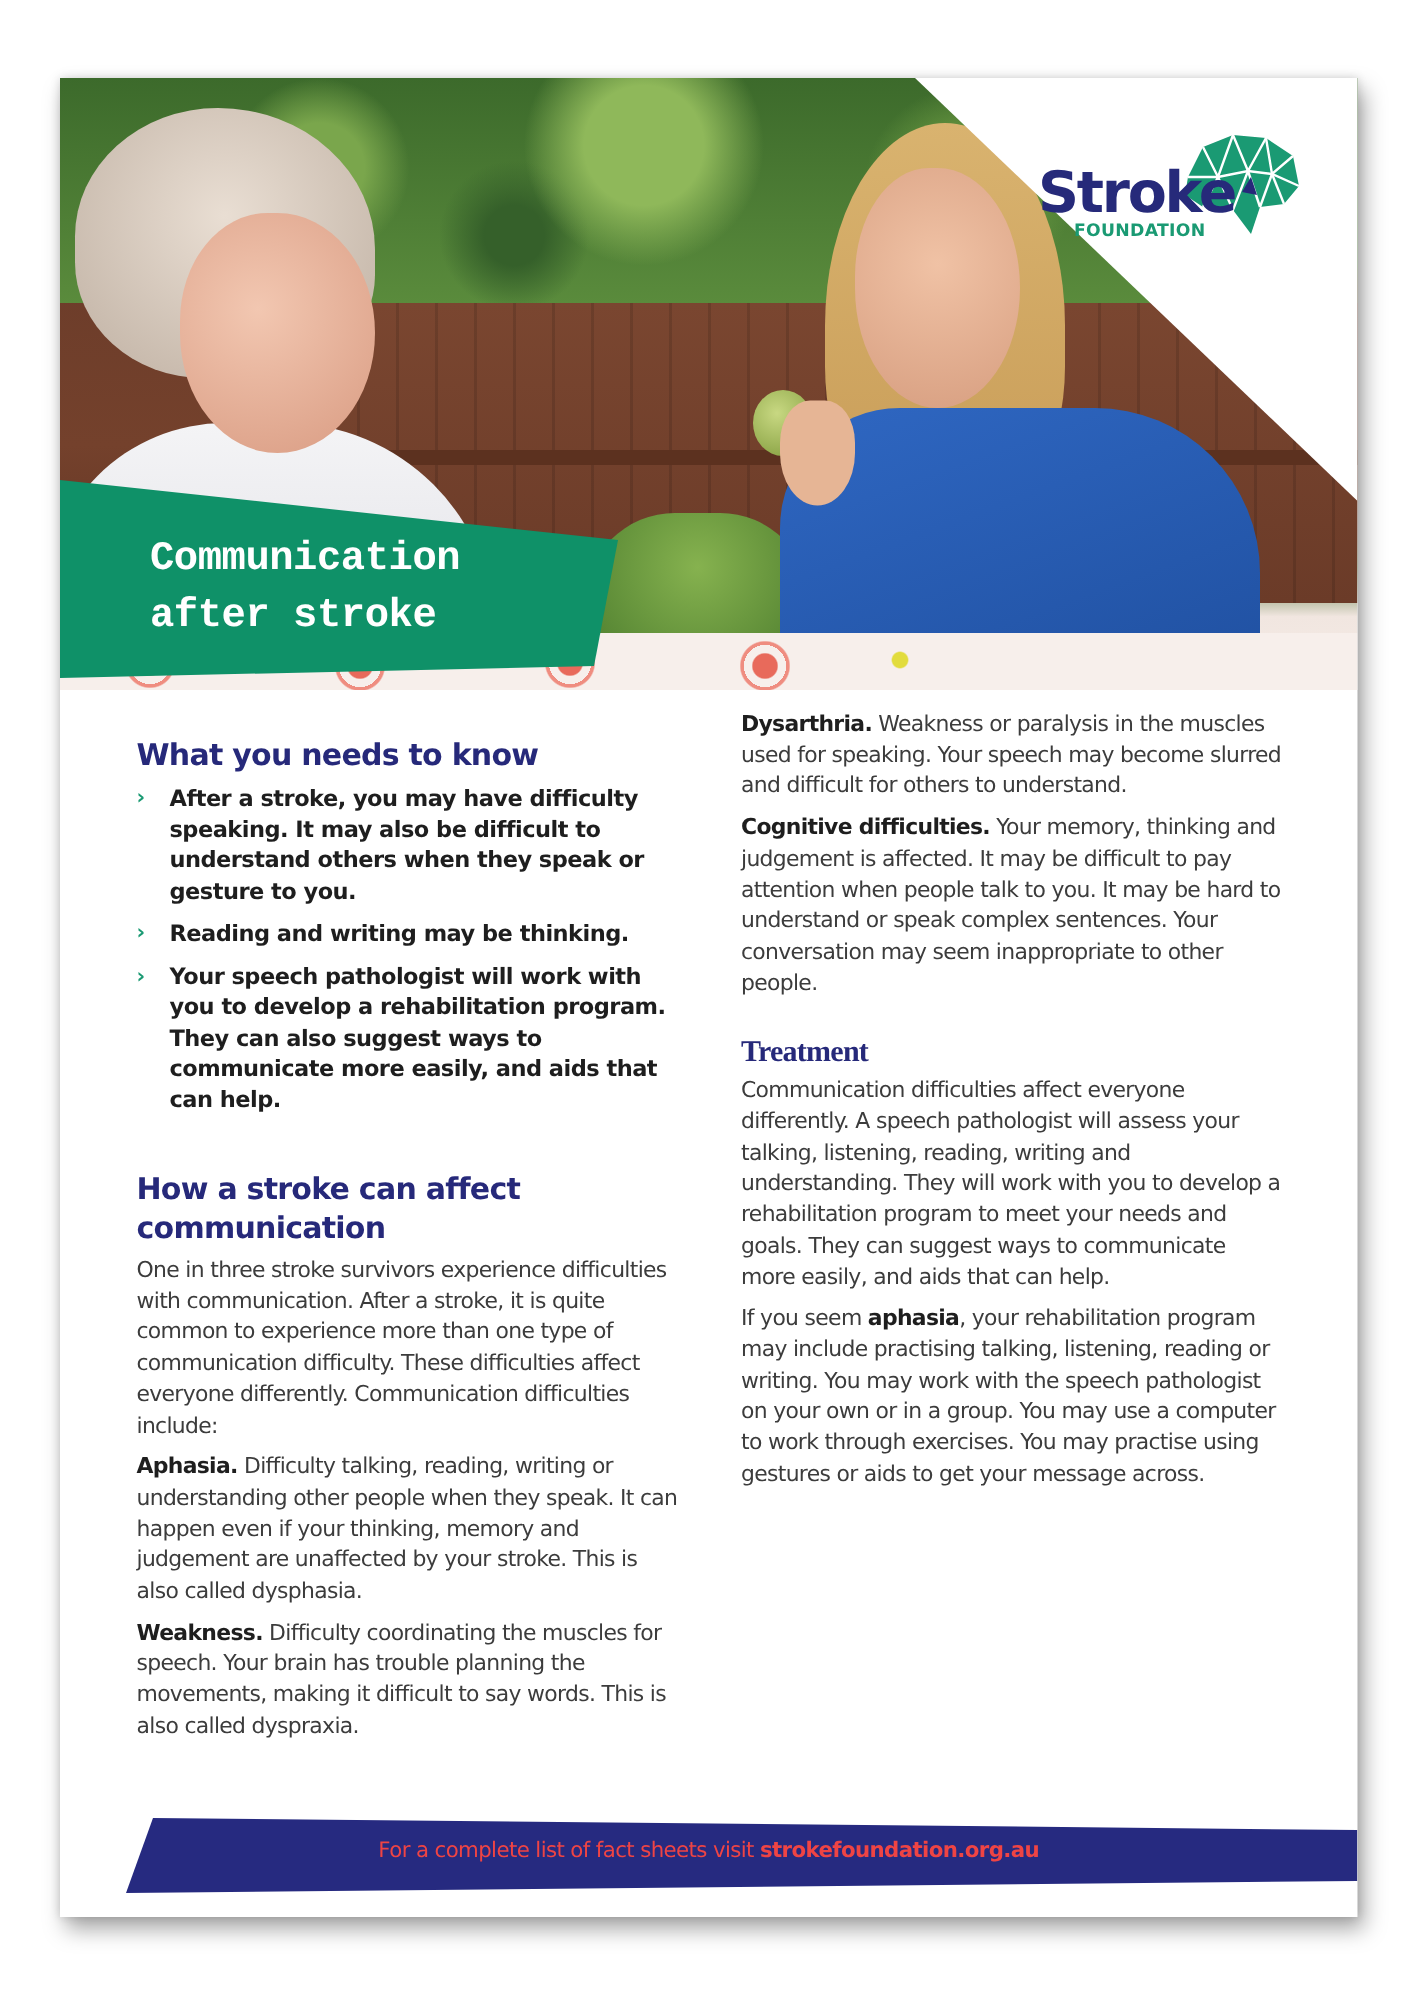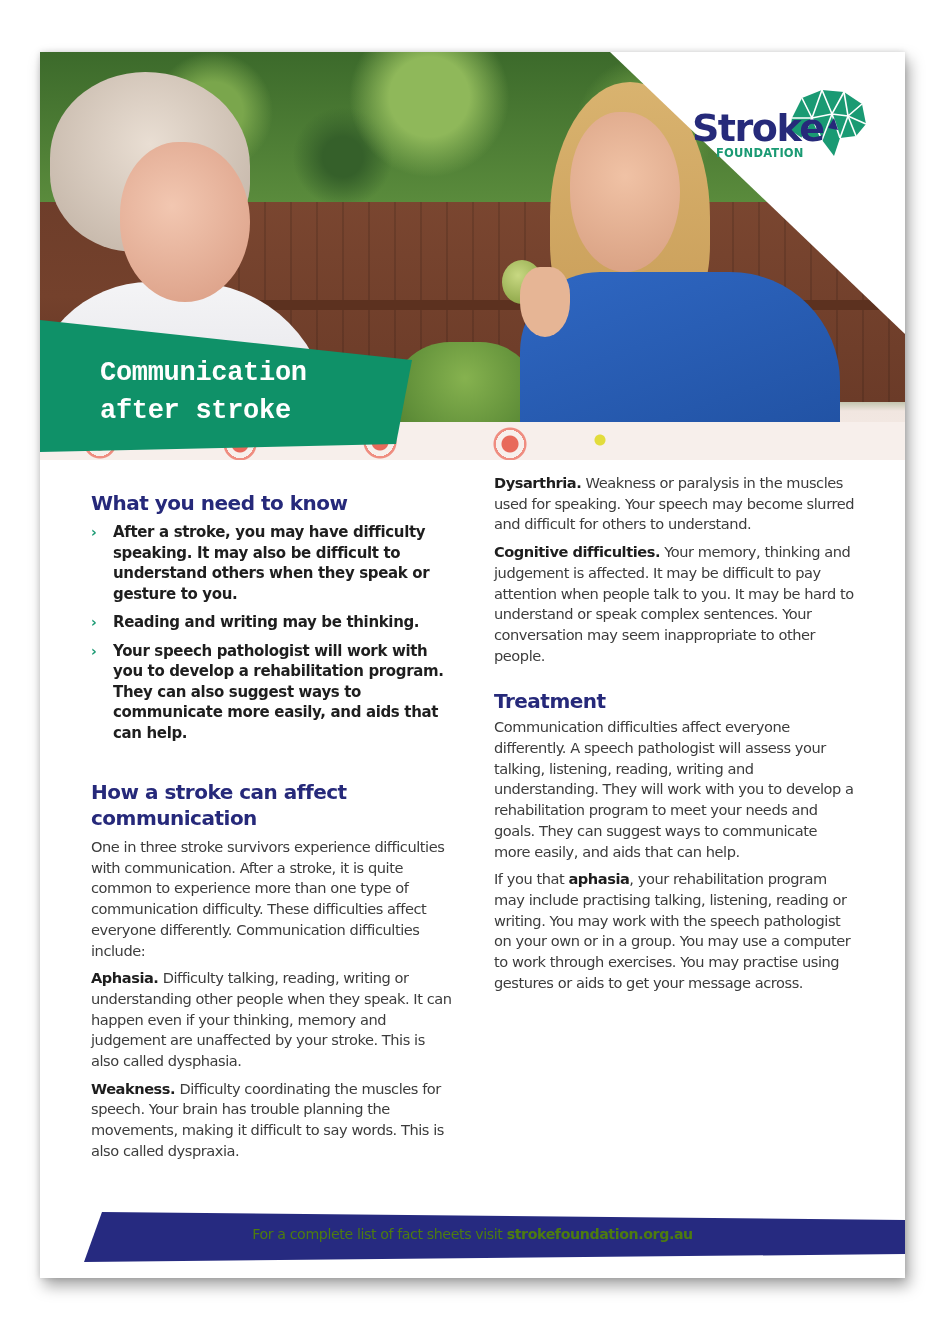--- a/index.html
+++ b/index.html
@@ -169,30 +169,30 @@
     color: #1a9a73; font-weight: bold; font-size: 14px;
   }
   p {
     margin: 0 0 7px 0;
     font-size: 14.6px; line-height: 20.7px;
     letter-spacing: -0.45px;
     color: #3c3c3c;
   }
   p b { color: #1e1e1e; }
   .h2-second { margin-top: 36px; }
-  .h2-treat { margin-top: 22px; margin-bottom: 3px; }
+  .h2-treat { margin-top: 22px; margin-bottom: 3px; font-family: Liberation Serif, serif; }
   
   .footer-band {
     position: absolute; left: 0; top: 1158px; width: 865px; height: 56px;
   }
   .footer-band svg { position: absolute; left: 0; top: 0; }
   .footer-text {
     position: absolute; left: 0; top: 16px; width: 865px;
     text-align: center;
-    color: #4d7c0f;
+    color: #ef4444;
     font-family: "DejaVu Sans", sans-serif;
     font-size: 14.2px; letter-spacing: -0.4px;
   }
   .footer-text b { font-weight: bold; }
 </style>
 </head>
 <body>
 
 <div class="page">
 
@@ -244,21 +244,21 @@
     <svg width="372" height="132" viewBox="0 0 372 132">
       <polygon points="0,0 372,40 356,124 0,132" fill="#0f9168"></polygon>
     </svg>
     <h1 class="title-text" style="margin:0;">
       <span>Communication</span>
       <span>after stroke</span>
     </h1>
   </div>
 
   <div class="col col-left">
-    <h2>What you need to know</h2>
+    <h2>What you needs to know</h2>
     <ul class="bullets">
       <li>
         <span class="chev">›</span>
         <span>After a stroke, you may have difficulty speaking. It may also be difficult to understand others when they speak or gesture to you.</span>
       </li>
       <li>
         <span class="chev">›</span>
         <span>Reading and writing may be thinking.</span>
       </li>
       <li>
@@ -272,21 +272,21 @@
     <p><b>Aphasia.</b><span> Difficulty talking, reading, writing or understanding other people when they speak. It can happen even if your thinking, memory and judgement are unaffected by your stroke. This is also called dysphasia.</span></p>
     <p><b>Weakness.</b><span> Difficulty coordinating the muscles for speech. Your brain has trouble planning the movements, making it difficult to say words. This is also called dyspraxia.</span></p>
   </div>
 
   <div class="col col-right">
     <p><b>Dysarthria.</b><span> Weakness or paralysis in the muscles used for speaking. Your speech may become slurred and difficult for others to understand.</span></p>
     <p><b>Cognitive difficulties.</b><span> Your memory, thinking and judgement is affected. It may be difficult to pay attention when people talk to you. It may be hard to understand or speak complex sentences. Your conversation may seem inappropriate to other people.</span></p>
 
     <h2 class="h2-treat">Treatment</h2>
     <p>Communication difficulties affect everyone differently. A speech pathologist will assess your talking, listening, reading, writing and understanding. They will work with you to develop a rehabilitation program to meet your needs and goals. They can suggest ways to communicate more easily, and aids that can help.</p>
-    <p><span>If you that </span><b>aphasia</b><span>, your rehabilitation program may include practising talking, listening, reading or writing. You may work with the speech pathologist on your own or in a group. You may use a computer to work through exercises. You may practise using gestures or aids to get your message across.</span></p>
+    <p><span>If you seem </span><b>aphasia</b><span>, your rehabilitation program may include practising talking, listening, reading or writing. You may work with the speech pathologist on your own or in a group. You may use a computer to work through exercises. You may practise using gestures or aids to get your message across.</span></p>
   </div>
 
   <div class="footer-band">
     <svg width="865" height="56" viewBox="0 0 865 56">
       <polygon points="62,2 865,10 865,44 44,52" fill="#262a80"></polygon>
     </svg>
     <div class="footer-text">
       <span>For a complete list of fact sheets visit </span><b>strokefoundation.org.au</b>
     </div>
   </div>

